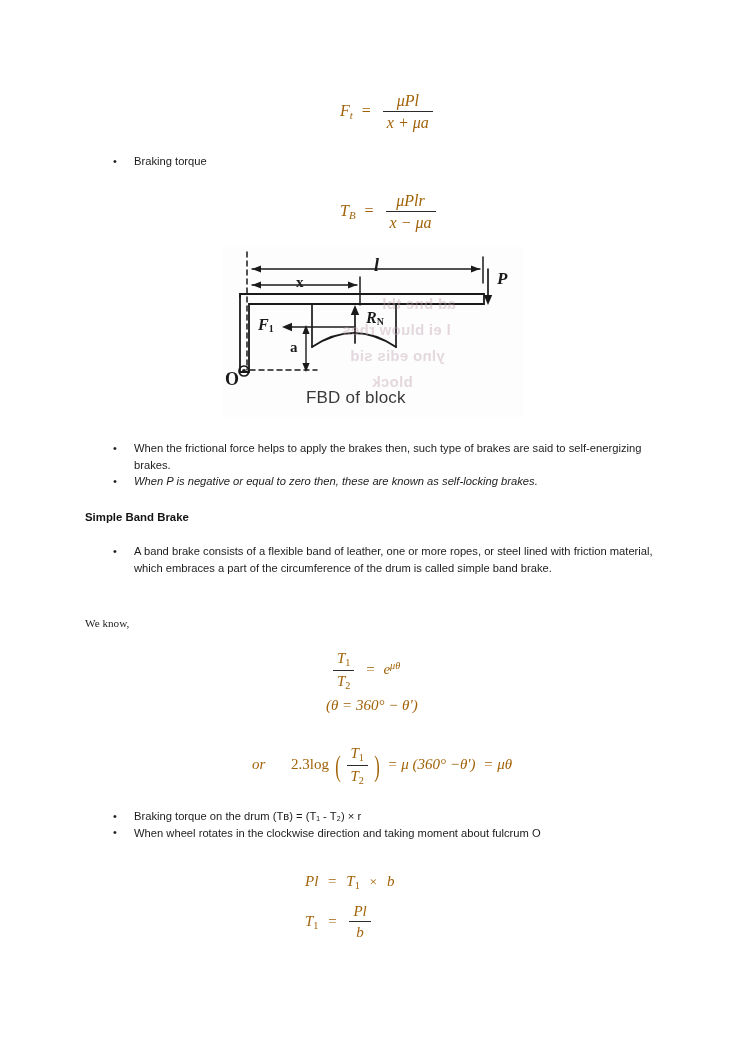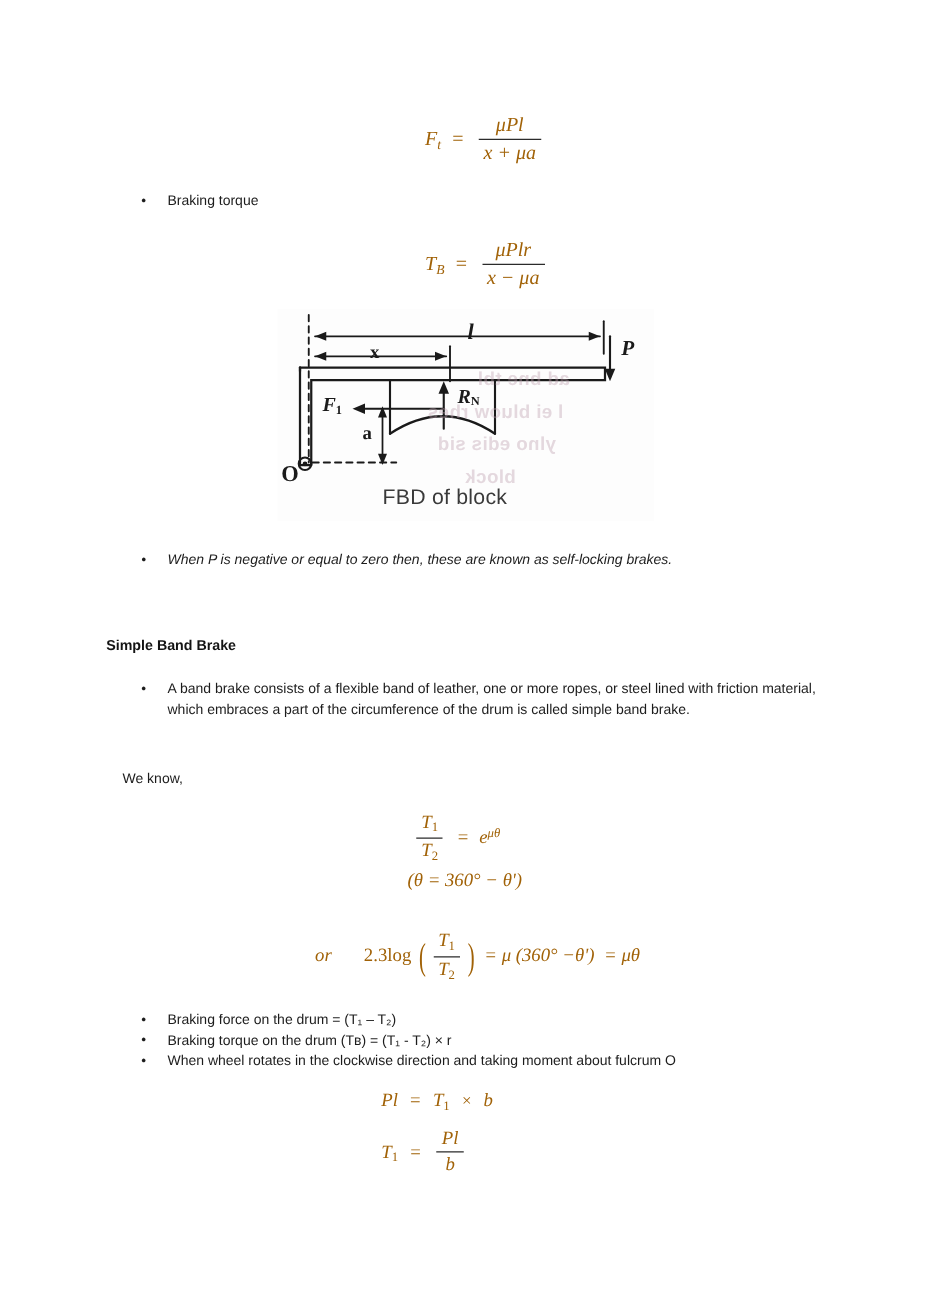--- a/index.html
+++ b/index.html
@@ -234,34 +234,37 @@
     <div class="fig-label" style="left:36px; top:69px; font-size:16px;">
       <span>F</span><span class="fl-sub">1</span>
     </div>
     <div class="fig-label" style="left:68px; top:92px; font-size:15px; font-style:normal;">a</div>
     <div class="fig-label" style="left:3px; top:122px; font-size:18px; font-style:normal;">O</div>
 
     <div class="fig-caption" style="left:84px; top:141px;">FBD of block</div>
   </div>
 
   <ul class="bullets" style="left:85px; top:440px; width:580px;">
+    <li>
+      <span>When the frictional force helps to apply the brakes then, such type of brakes are said to self-energizing brakes.</span>
+    </li>
     <li style="margin-top:0;font-style:italic;">
       <span>When P is negative or equal to zero then, these are known as self-locking brakes.</span>
     </li>
   </ul>
 
   <div class="heading" style="left:85px; top:509px;">Simple Band Brake</div>
 
   <ul class="bullets" style="left:85px; top:543px; width:575px;">
     <li>
       <span>A band brake consists of a flexible band of leather, one or more ropes, or steel lined with friction material, which embraces a part of the circumference of the drum is called simple band brake.</span>
     </li>
   </ul>
 
-  <div class="textblock" style="left:98px; top:615px;">We know,</div>
+  <div class="textblock" style="left:85px; top:615px;font-family:Liberation Serif, serif;">We know,</div>
 
   <div class="formula" style="left:330px; top:650px; font-size:15px;">
     <span class="frac">
       <span class="num mi">T<sub class="sb" style="font-style:normal;">1</sub></span>
       <span class="den mi">T<sub class="sb" style="font-style:normal;">2</sub></span>
     </span>
     <span class="mup" style="margin:0 5px;">=</span>
     <span class="mi">e<sup class="sp">μθ</sup></span>
   </div>
 
@@ -275,23 +278,20 @@
       <span class="num mi">T<sub class="sb" style="font-style:normal;">1</sub></span>
       <span class="den mi">T<sub class="sb" style="font-style:normal;">2</sub></span>
     </span>
     <span class="paren-big">)</span>
     <span class="mi" style="margin-left:2px;">= μ (360° −θ')</span>
     <span class="mi" style="margin-left:4px;">= μθ</span>
   </div>
 
   <ul class="bullets" style="left:85px; top:808px; width:600px;">
     <li>
-      <span>Braking force on the drum = (T₁ – T₂)</span>
-    </li>
-    <li>
       <span>Braking torque on the drum (Tʙ) = (T₁ - T₂) × r</span>
     </li>
     <li>
       <span>When wheel rotates in the clockwise direction and taking moment about fulcrum O</span>
     </li>
   </ul>
 
   <div class="formula" style="left:305px; top:873px; font-size:15px;">
     <span class="mi">Pl</span>
     <span class="mup" style="margin:0 6px;">=</span>

